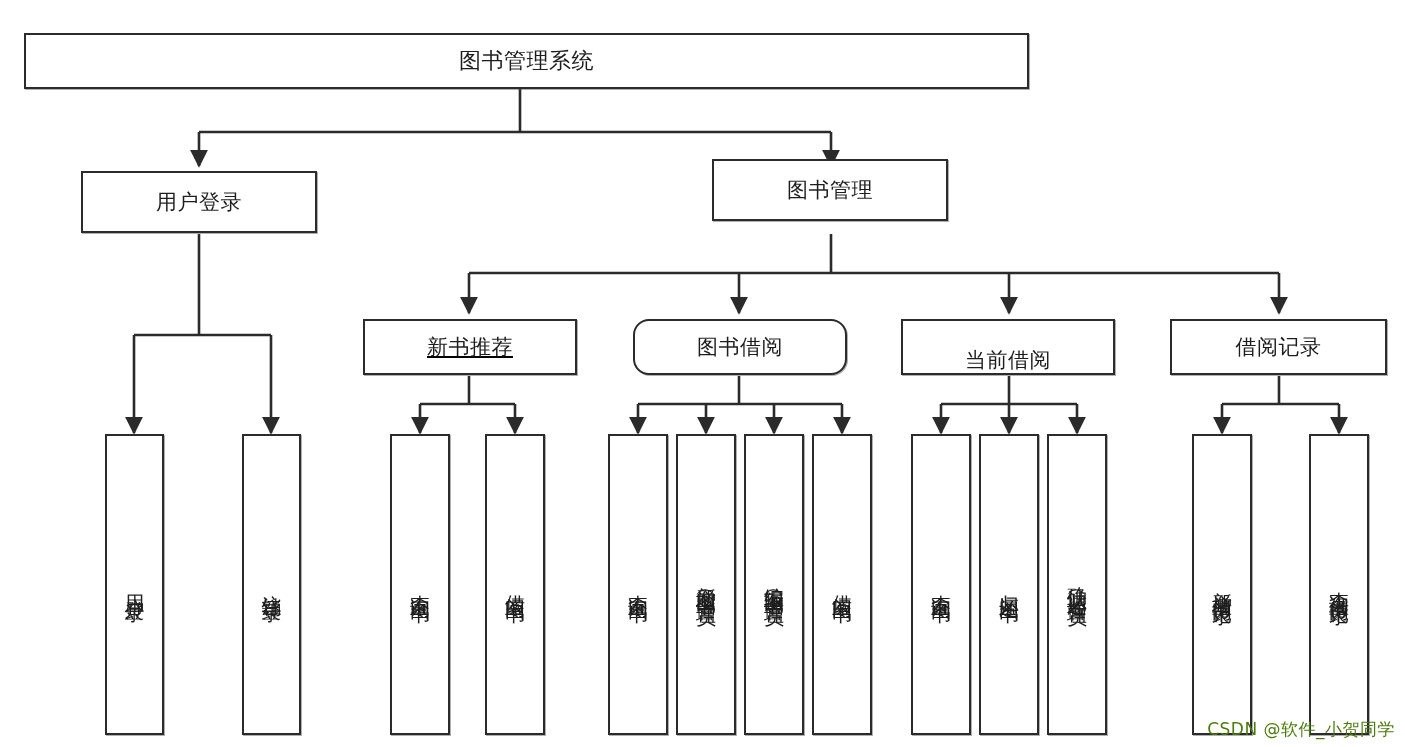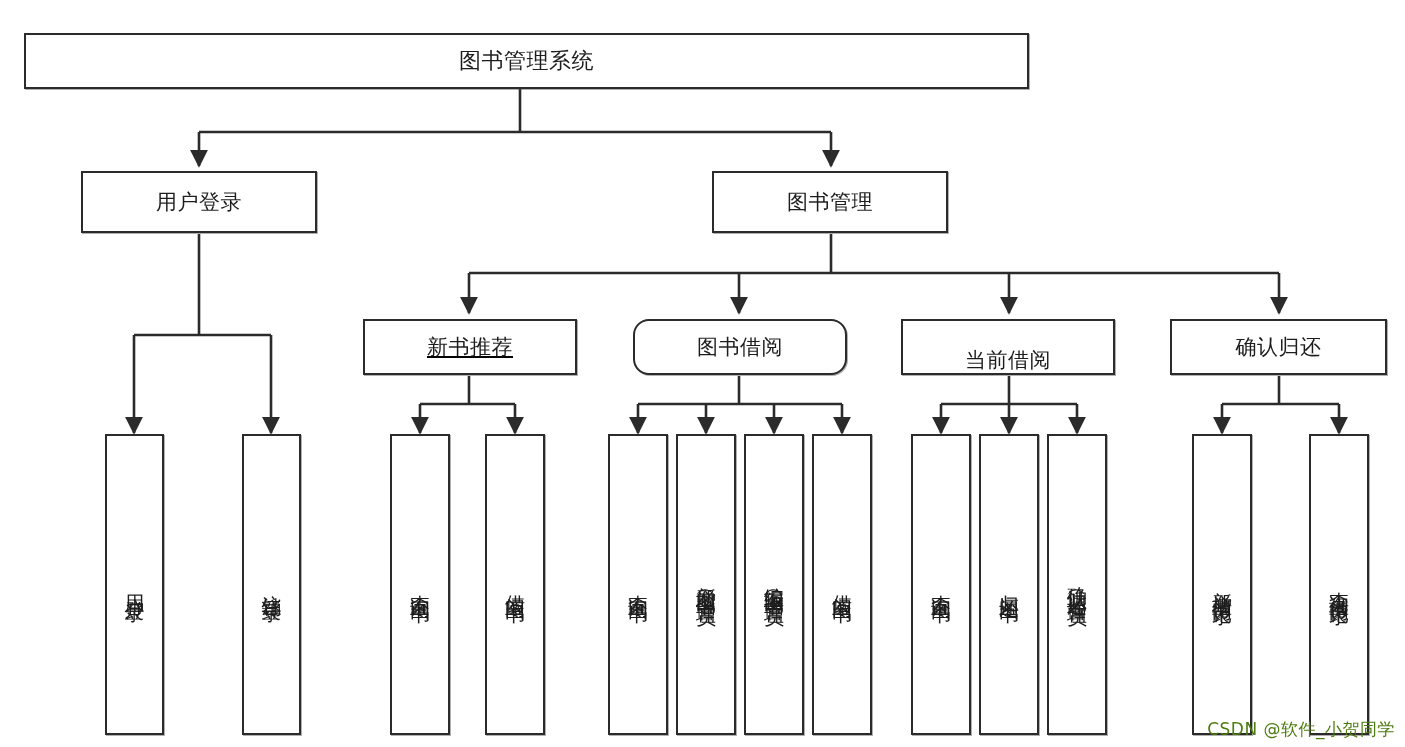--- a/index.html
+++ b/index.html
@@ -127,35 +127,35 @@
     </g>
   </svg>
 
   <div class="node root horiz" style="left:24px; top:13px; width:1005px; height:56px;margin-top:20px;">
     <span class="label">图书管理系统</span>
   </div>
 
   <div class="node horiz" style="left:81px; top:171px; width:236px; height:62px;">
     <span class="label">用户登录</span>
   </div>
-  <div class="node horiz" style="left:712px; top:171px; width:236px; height:62px;">
+  <div class="node horiz" style="left:712px; top:159px; width:236px; height:62px;">
     <span class="label">图书管理</span>
   </div>
 
   <div class="node horiz" style="left:363px; top:319px; width:214px; height:56px;text-decoration:underline;">
     <span class="label">新书推荐</span>
   </div>
   <div class="node horiz" style="left:633px; top:319px; width:214px; height:56px;border-radius:16px;">
     <span class="label">图书借阅</span>
   </div>
   <div class="node horiz" style="left:901px; top:319px; width:214px; height:56px;align-items:flex-end;">
     <span class="label">当前借阅</span>
   </div>
   <div class="node horiz" style="left:1170px; top:319px; width:217px; height:56px;">
-    <span class="label">确认归还</span>
+    <span class="label">借阅记录</span>
   </div>
 
   <div class="node vert" style="left:105px; top:434px; width:59px; height:301px;">
     <span class="label">用户登录</span>
   </div>
   <div class="node vert" style="left:242px; top:434px; width:59px; height:301px;">
     <span class="label">注销登录</span>
   </div>
 
   <div class="node vert" style="left:390px; top:434px; width:60px; height:301px;">

